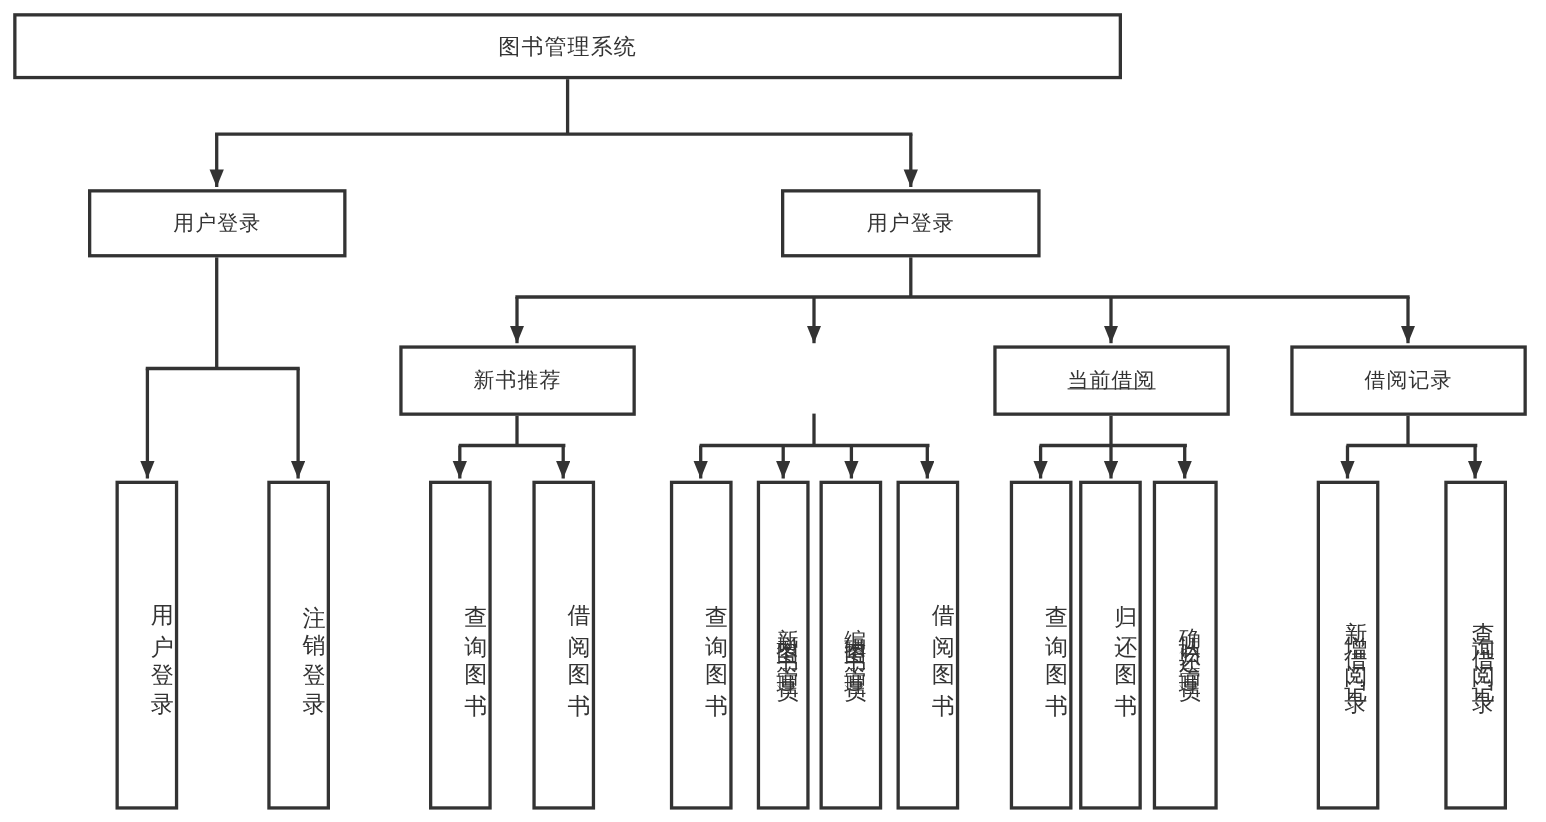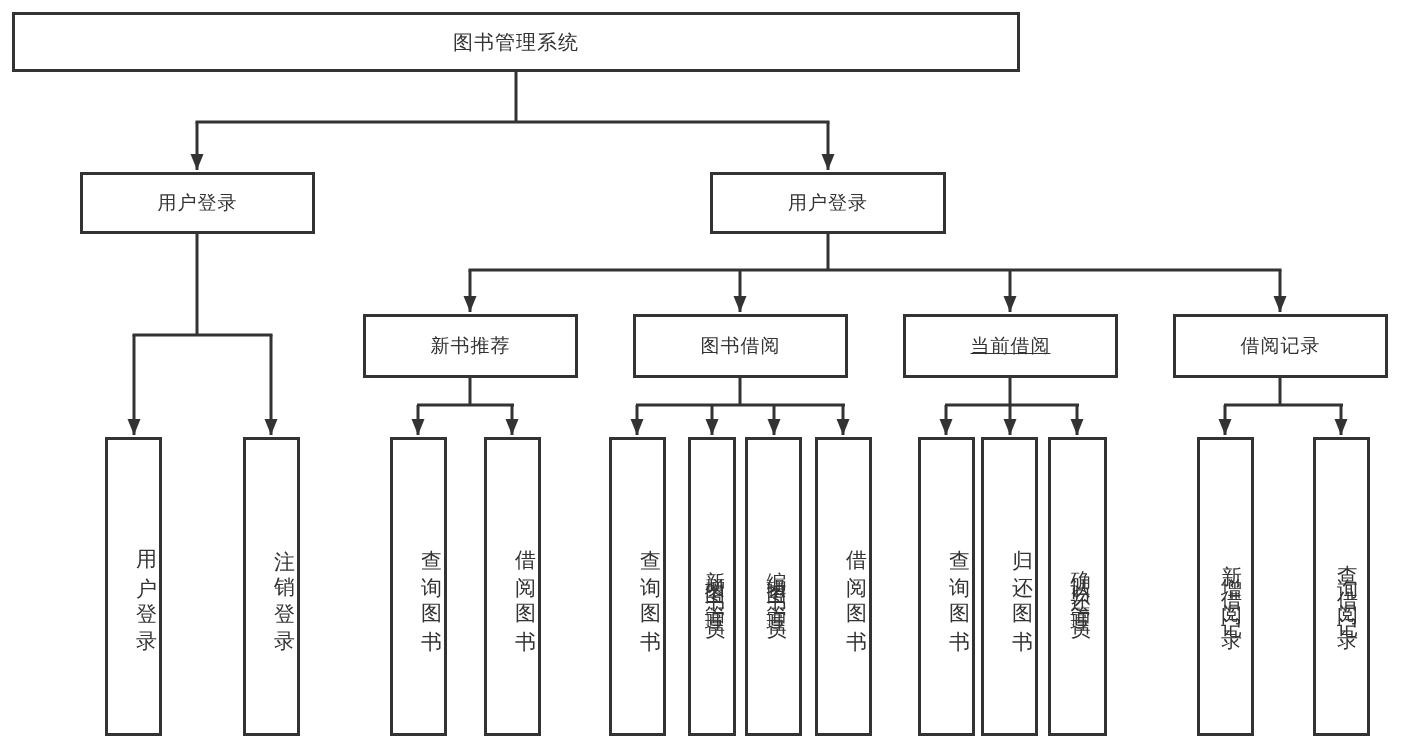--- a/index.html
+++ b/index.html
@@ -162,23 +162,20 @@
   <div id="user-login" class="hbox">
     <span>用户登录</span>
   </div>
   <div id="book-mgmt" class="hbox">
     <span>用户登录</span>
   </div>
 
   <div id="new-book-rec" class="hbox lvl3">
     <span>新书推荐</span>
   </div>
-  <div id="book-borrow" class="hbox lvl3">
-    <span>图书借阅</span>
-  </div>
   <div id="current-borrow" class="hbox lvl3">
     <span>当前借阅</span>
   </div>
   <div id="borrow-records" class="hbox lvl3">
     <span>借阅记录</span>
   </div>
 
   <div id="leaf-user-login" class="vbox">
     <span>用户登录</span>
   </div>

